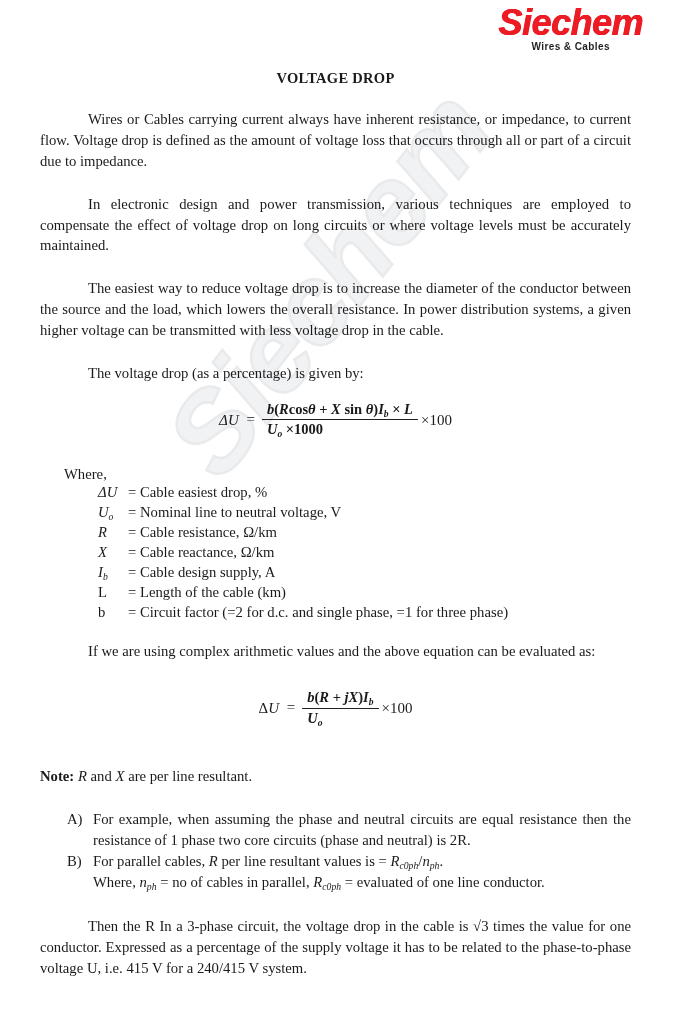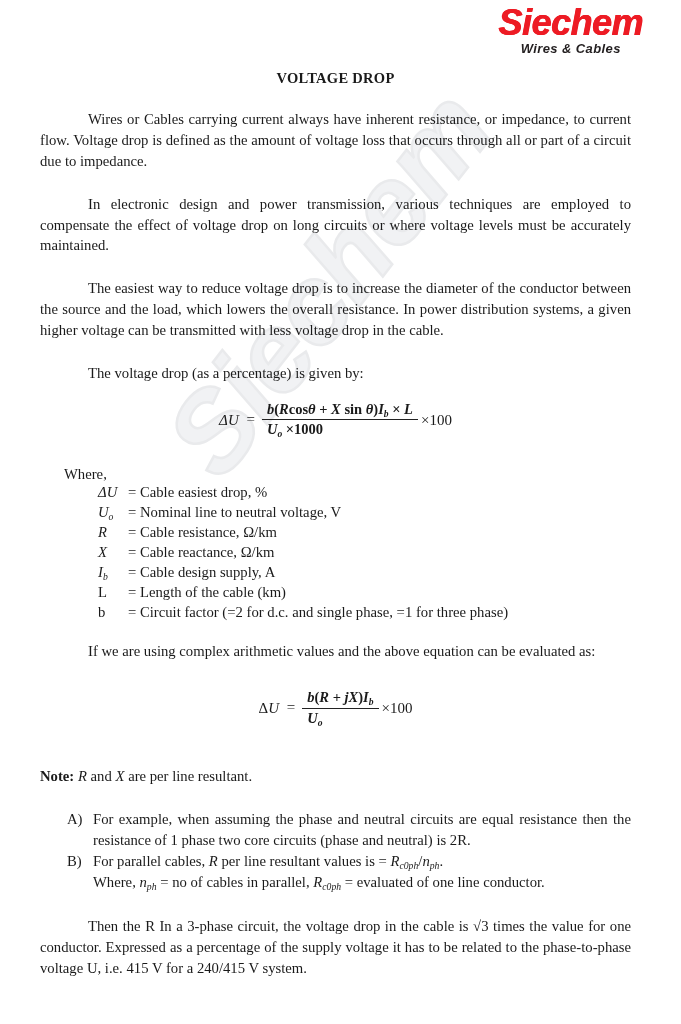--- a/index.html
+++ b/index.html
@@ -57,25 +57,24 @@
     font-style: italic;
     font-size: 36px;
     color: #ed1b24;
     letter-spacing: -0.5px;
     line-height: 1.05;
     text-shadow: 0.6px 0 0 #ed1b24, -0.3px 0 0 #ed1b24;
   }
   .logo-sub {
     font-family: "Liberation Sans", sans-serif;
     font-weight: bold;
-    font-size: 13px;
+    font-size: 10px;
     color: #231f20;
     letter-spacing: 0.4px;
     margin-top: -1px;
-    font-style: italic;
   }
 
   
   .content {
     position: absolute;
     left: 40px;
     top: 0;
     width: 591px;
   }
 

